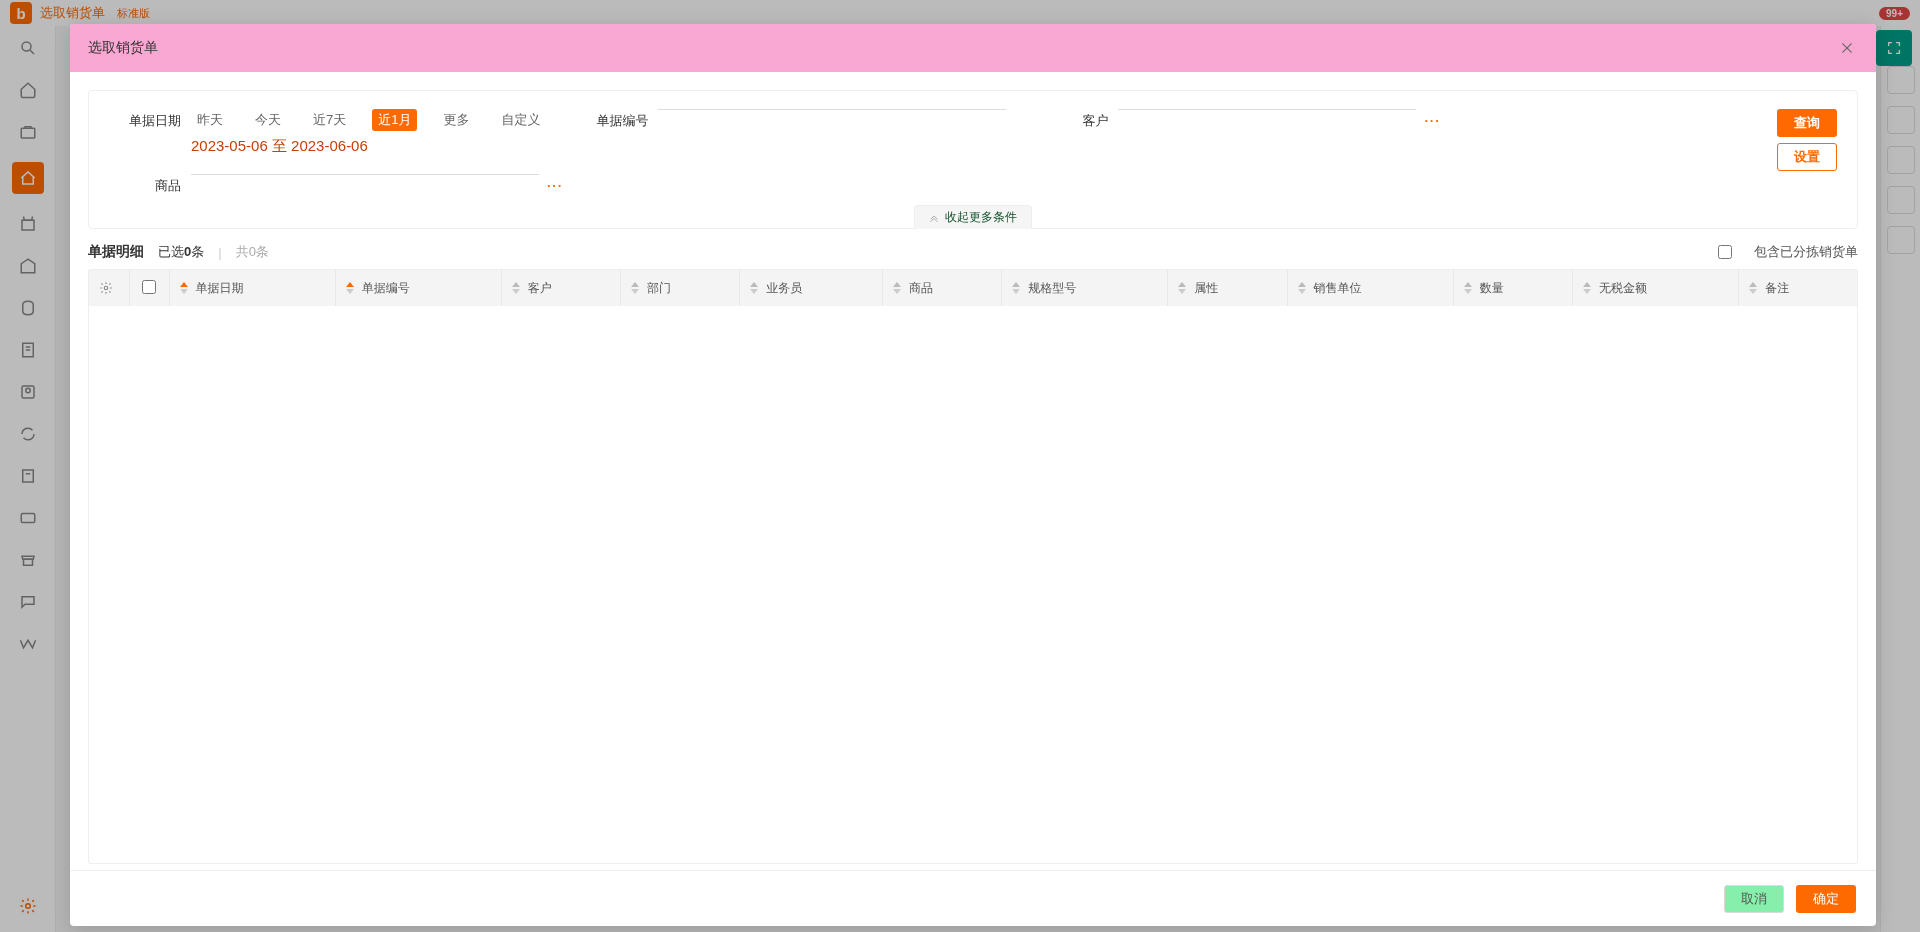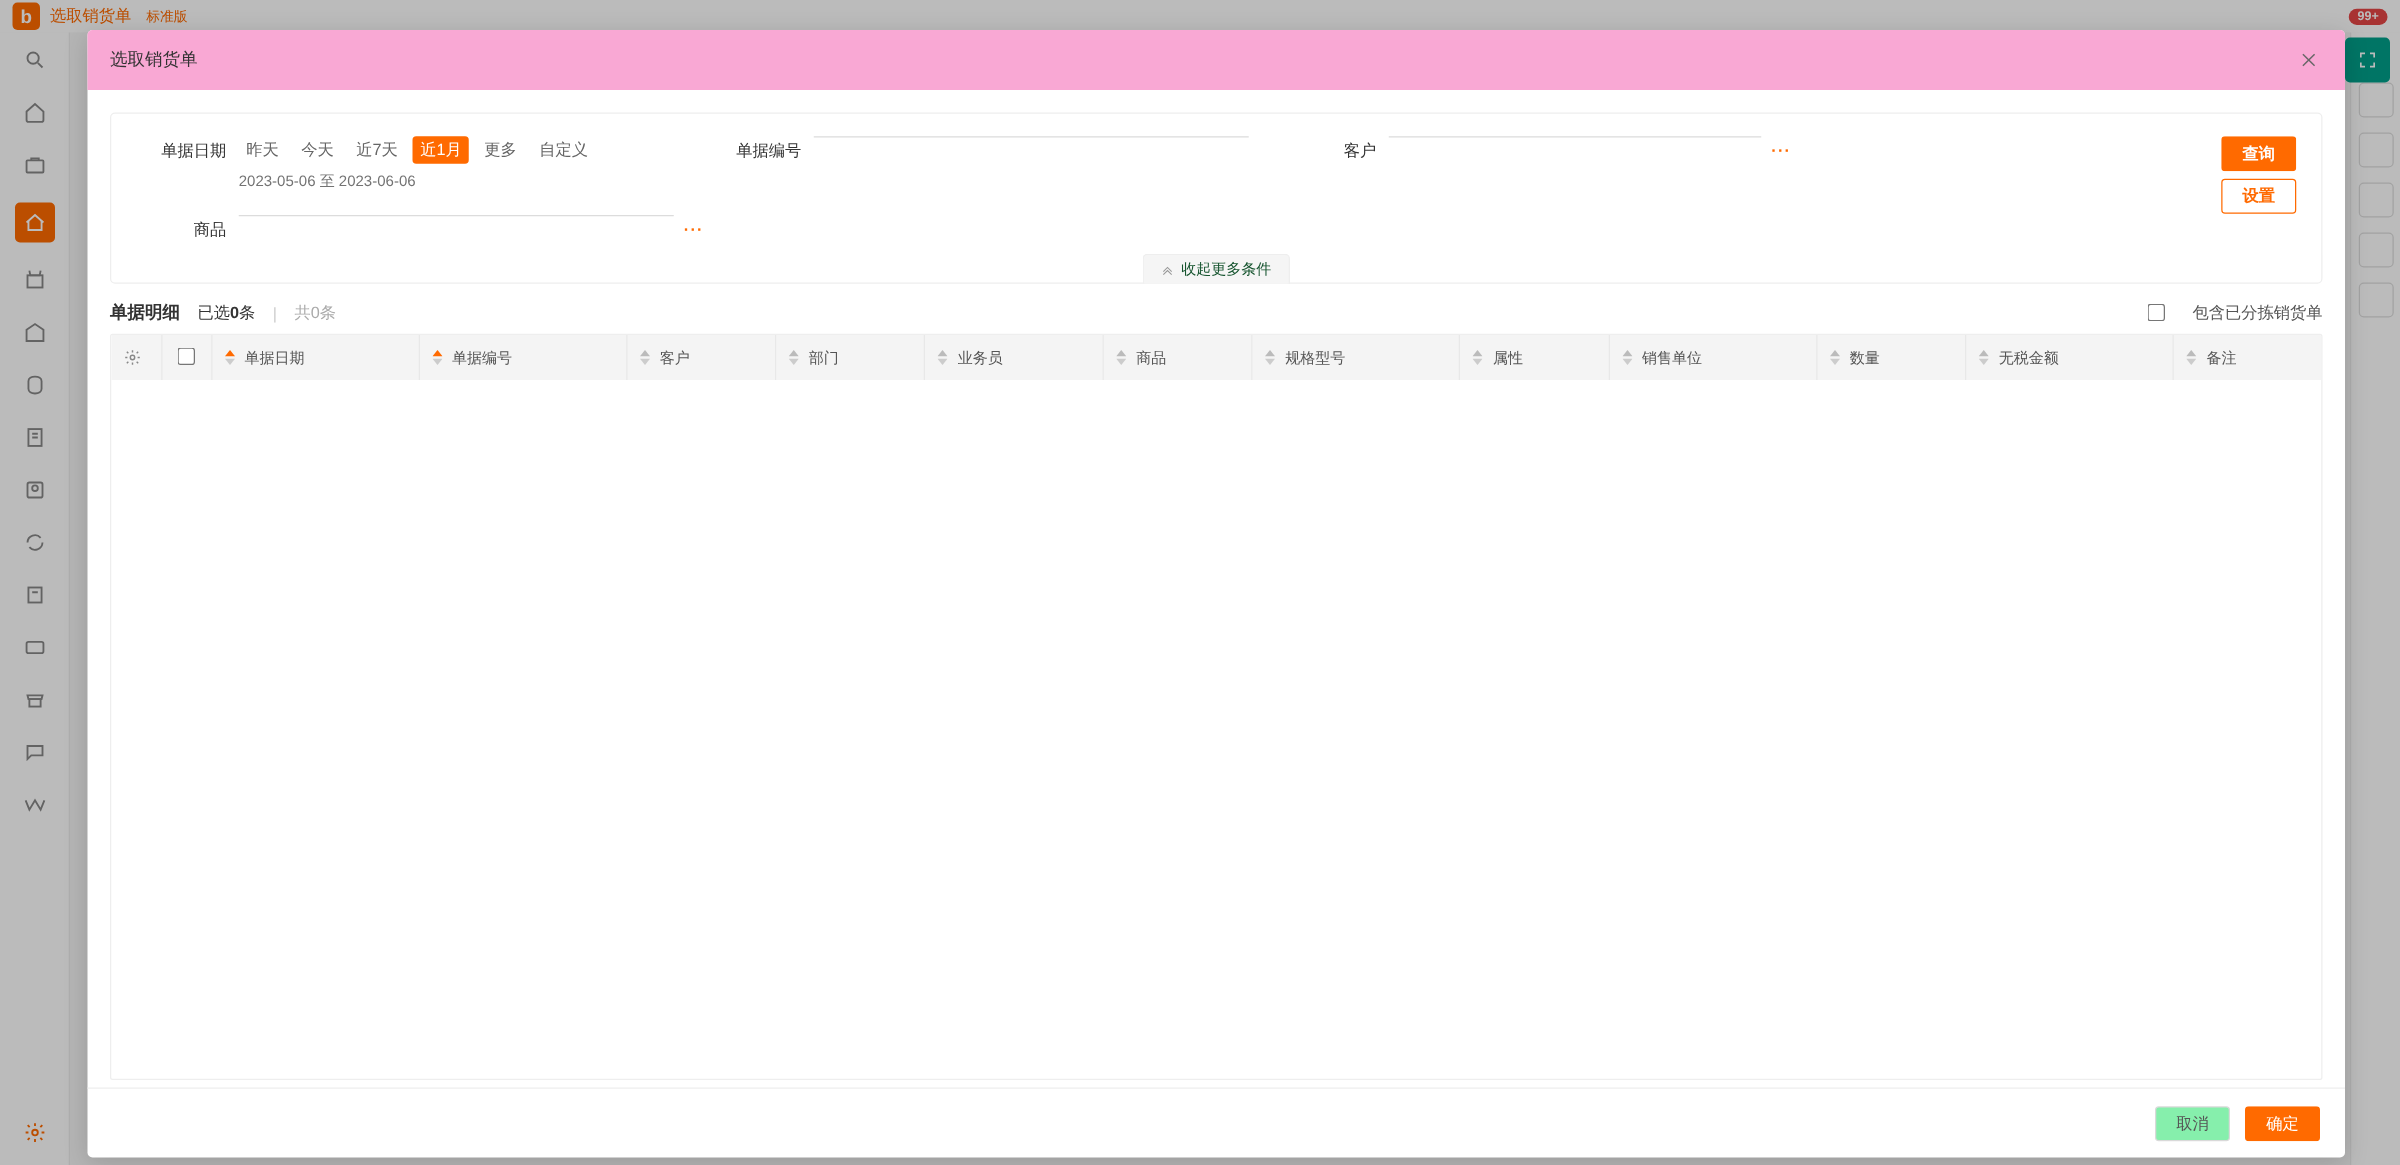--- a/index.html
+++ b/index.html
@@ -30,24 +30,24 @@
 .modal-title { font-size:14px; color:#333; }
 .close-x { width:22px; height:22px; cursor:pointer; color:#666; display:flex; align-items:center; justify-content:center; }
 .modal-body { flex:1; overflow:auto; padding:18px 18px 6px 18px; display:flex; flex-direction:column; }
 
 
 .filter-card { border:1px solid #eee; border-radius:4px; padding:18px 20px 0 20px; position:relative; }
 .filter-grid { display:flex; flex-wrap:wrap; gap:18px 30px; }
 .f-item { display:flex; align-items:flex-start; min-width:420px; }
 .f-label { width:72px; text-align:right; color:#333; font-size:13px; padding-top:3px; margin-right:10px; }
 .f-body { flex:1; display:flex; flex-direction:column; gap:6px; }
-.date-opts { display:flex; gap:6px; align-items:center; flex-wrap:wrap; }
+.date-opts { display:flex; gap:20px; align-items:center; flex-wrap:wrap; }
 .date-chip { color:#666; padding:2px 6px; cursor:pointer; font-size:13px; border-radius:3px; }
 .date-chip.sel { background:#ff6a00; color:#fff; }
-.date-range { color:#737373; font-size:12px; }
+.date-range { color:#c2410c; font-size:15px; }
 .text-line { border-bottom:1px solid #dcdcdc; height:26px; flex:1; position:relative; }
 .line-dots { position:absolute; right:-24px; top:4px; color:#ff6a00; cursor:pointer; font-weight:bold; letter-spacing:1px; }
 .f-actions { position:absolute; right:20px; top:18px; display:flex; flex-direction:column; gap:6px;font-weight:bold; }
 .btn { display:inline-flex; align-items:center; justify-content:center; height:28px; padding:0 16px; border-radius:3px; font-size:13px; cursor:pointer; min-width:60px; border:1px solid transparent; }
 .btn.primary { background:#ff6a00; color:#fff; }
 .btn.outline { background:#fff; color:#ff6a00; border-color:#ff6a00; }
 .btn.plain { background:#86efac; color:#555; border-color:#d9d9d9; }
 .collapse-bar { height:24px; display:flex; justify-content:center; margin-top:10px; margin-bottom:-1px; }
 .collapse-pill { background:#f5f5f5; border:1px solid #eee; border-bottom:none; border-radius:4px 4px 0 0; padding:3px 14px; font-size:12px; color:#14532d; cursor:pointer; display:flex; align-items:center; gap:6px; }
 

